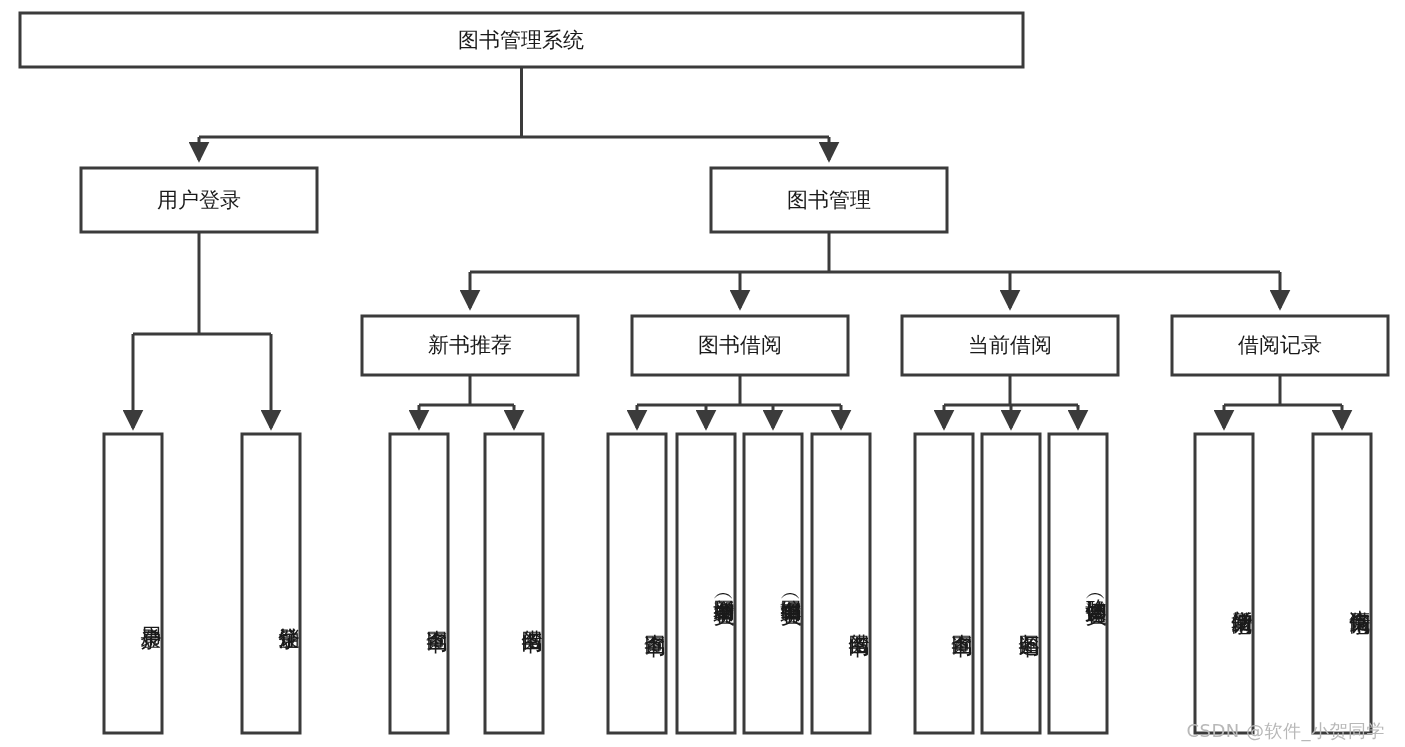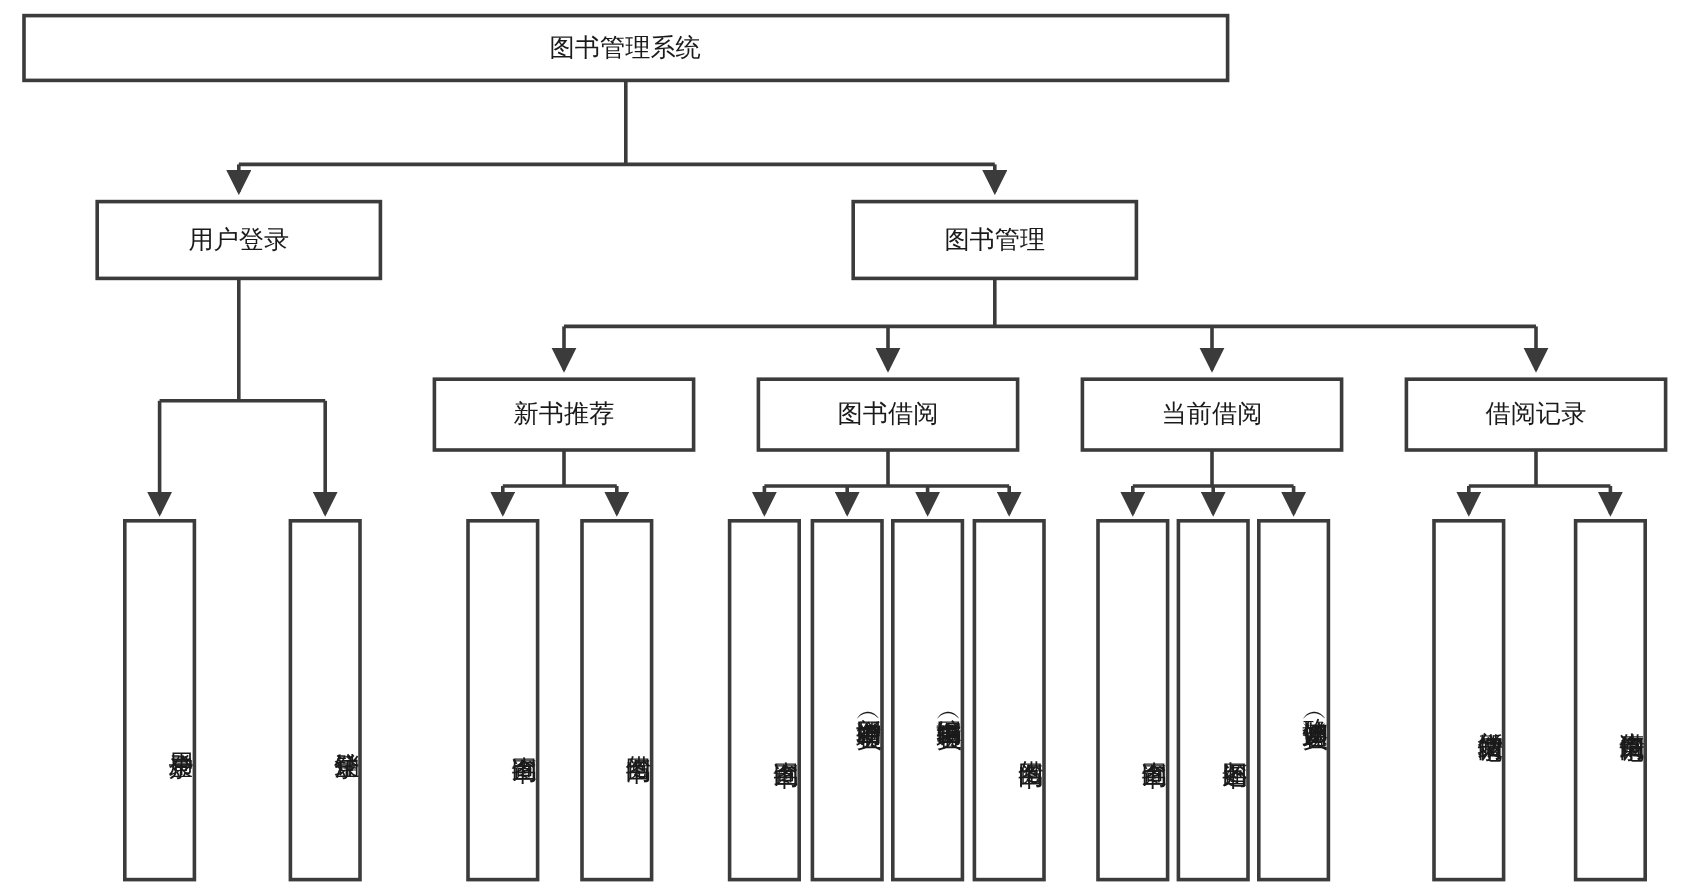--- a/index.html
+++ b/index.html
@@ -231,13 +231,14 @@
   <div class="vlabel" style="left:744px; top:441px; width:58px; height:290px;">编辑图书（管理员）</div>
   <div class="vlabel" style="left:812px; top:508px; width:58px; height:222px;">借阅图书</div>
 
   <div class="vlabel" style="left:915px; top:508px; width:58px; height:222px;">查询图书</div>
   <div class="vlabel" style="left:982px; top:508px; width:58px; height:222px;">归还图书</div>
   <div class="vlabel" style="left:1049px; top:441px; width:58px; height:290px;">确认归还（管理员）</div>
 
   <div class="vlabel" style="left:1195px; top:462px; width:58px; height:268px;">新增借阅记录</div>
   <div class="vlabel" style="left:1313px; top:462px; width:58px; height:268px;">查询借阅记录</div>
 
+  <div class="watermark">CSDN @软件_小贺同学</div>
 </div>
 
 </body></html>

